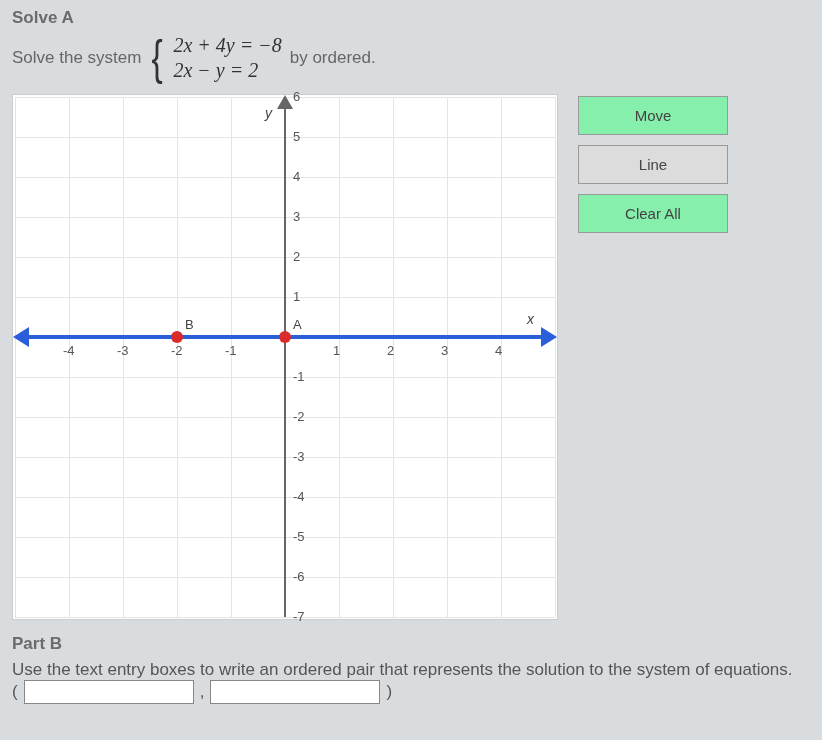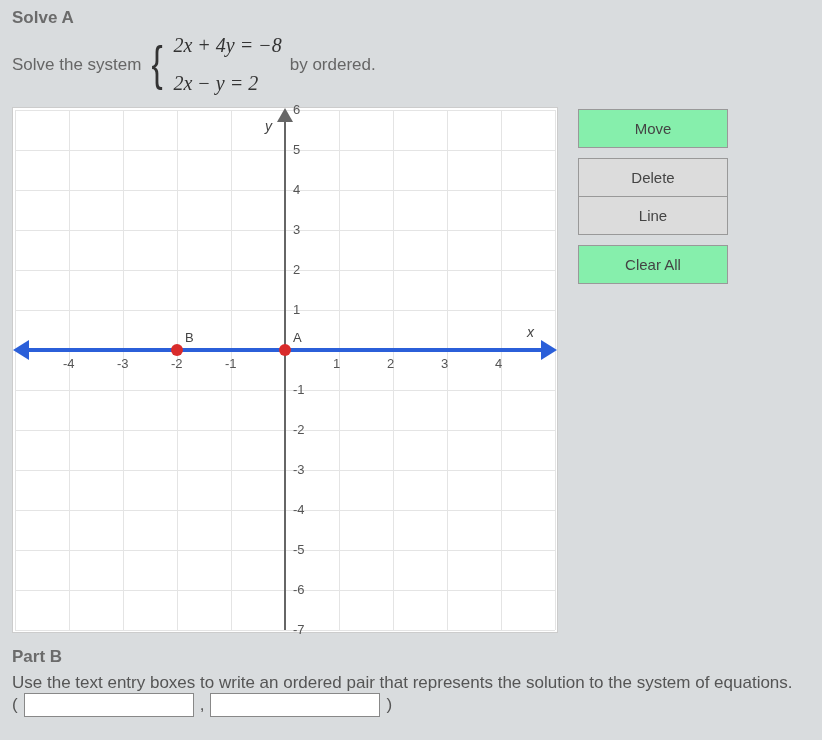--- a/index.html
+++ b/index.html
@@ -11,21 +11,21 @@
   width: 822px;
   color: #555;
 }
 .part-label { font-weight: bold; color: #6b6b6b; font-size: 17px; margin-bottom: 6px; }
 .problem-row { display: flex; align-items: center; gap: 8px; margin-bottom: 12px; }
 .problem-text { font-size: 17px; color: #666; }
 .brace {
   font-size: 48px; line-height: 0.8; color: #333; font-weight: 300;
   transform: scaleX(0.7);
 }
-.eqs { display: flex; flex-direction: column; gap: 15px; font-family: 'Times New Roman', serif; font-size: 20px; font-style: italic; color: #333; }
+.eqs { display: flex; flex-direction: column; gap: 2px; font-family: 'Times New Roman', serif; font-size: 20px; font-style: italic; color: #333; }
 .main-area { display: flex; gap: 20px; }
 .graph-wrap { background: #fff; border: 1px solid #ccc; padding: 2px; }
 .graph { position: relative; width: 540px; height: 520px; }
 .grid-line-v, .grid-line-h { position: absolute; background: #e4e4e4; }
 .grid-line-v { width: 1px; height: 100%; top: 0; }
 .grid-line-h { height: 1px; width: 100%; left: 0; }
 .axis { position: absolute; background: #666; }
 .axis.x { height: 2px; width: 100%; left: 0; }
 .axis.y { width: 2px; height: 100%; top: 0; }
 .tick-label { position: absolute; font-size: 13px; color: #555; }
@@ -132,21 +132,20 @@
         <div class="arrow-right" style="left: 526px; top: 230px;"></div>
         <div class="point" style="left: 270px; top: 240px;"></div>
         <div class="point-label" style="left: 278px; top: 220px;">A</div>
         <div class="point" style="left: 162px; top: 240px;"></div>
         <div class="point-label" style="left: 170px; top: 220px;">B</div>
       </div>
   </div>
   <div class="tools">
     <div class="tool-btn green">Move</div>
     <div class="tool-group">
-      <div class="tool-btn gray">Delete</div>
       <div class="tool-btn gray">Line</div>
     </div>
     <div class="tool-btn green">Clear All</div>
   </div>
 </div>
 
 <div class="partb">
   <div class="part-label">Part B</div>
   <div class="partb-text">Use the text entry boxes to write an ordered pair that represents the solution to the system of equations.</div>
   <div class="pair-row">

